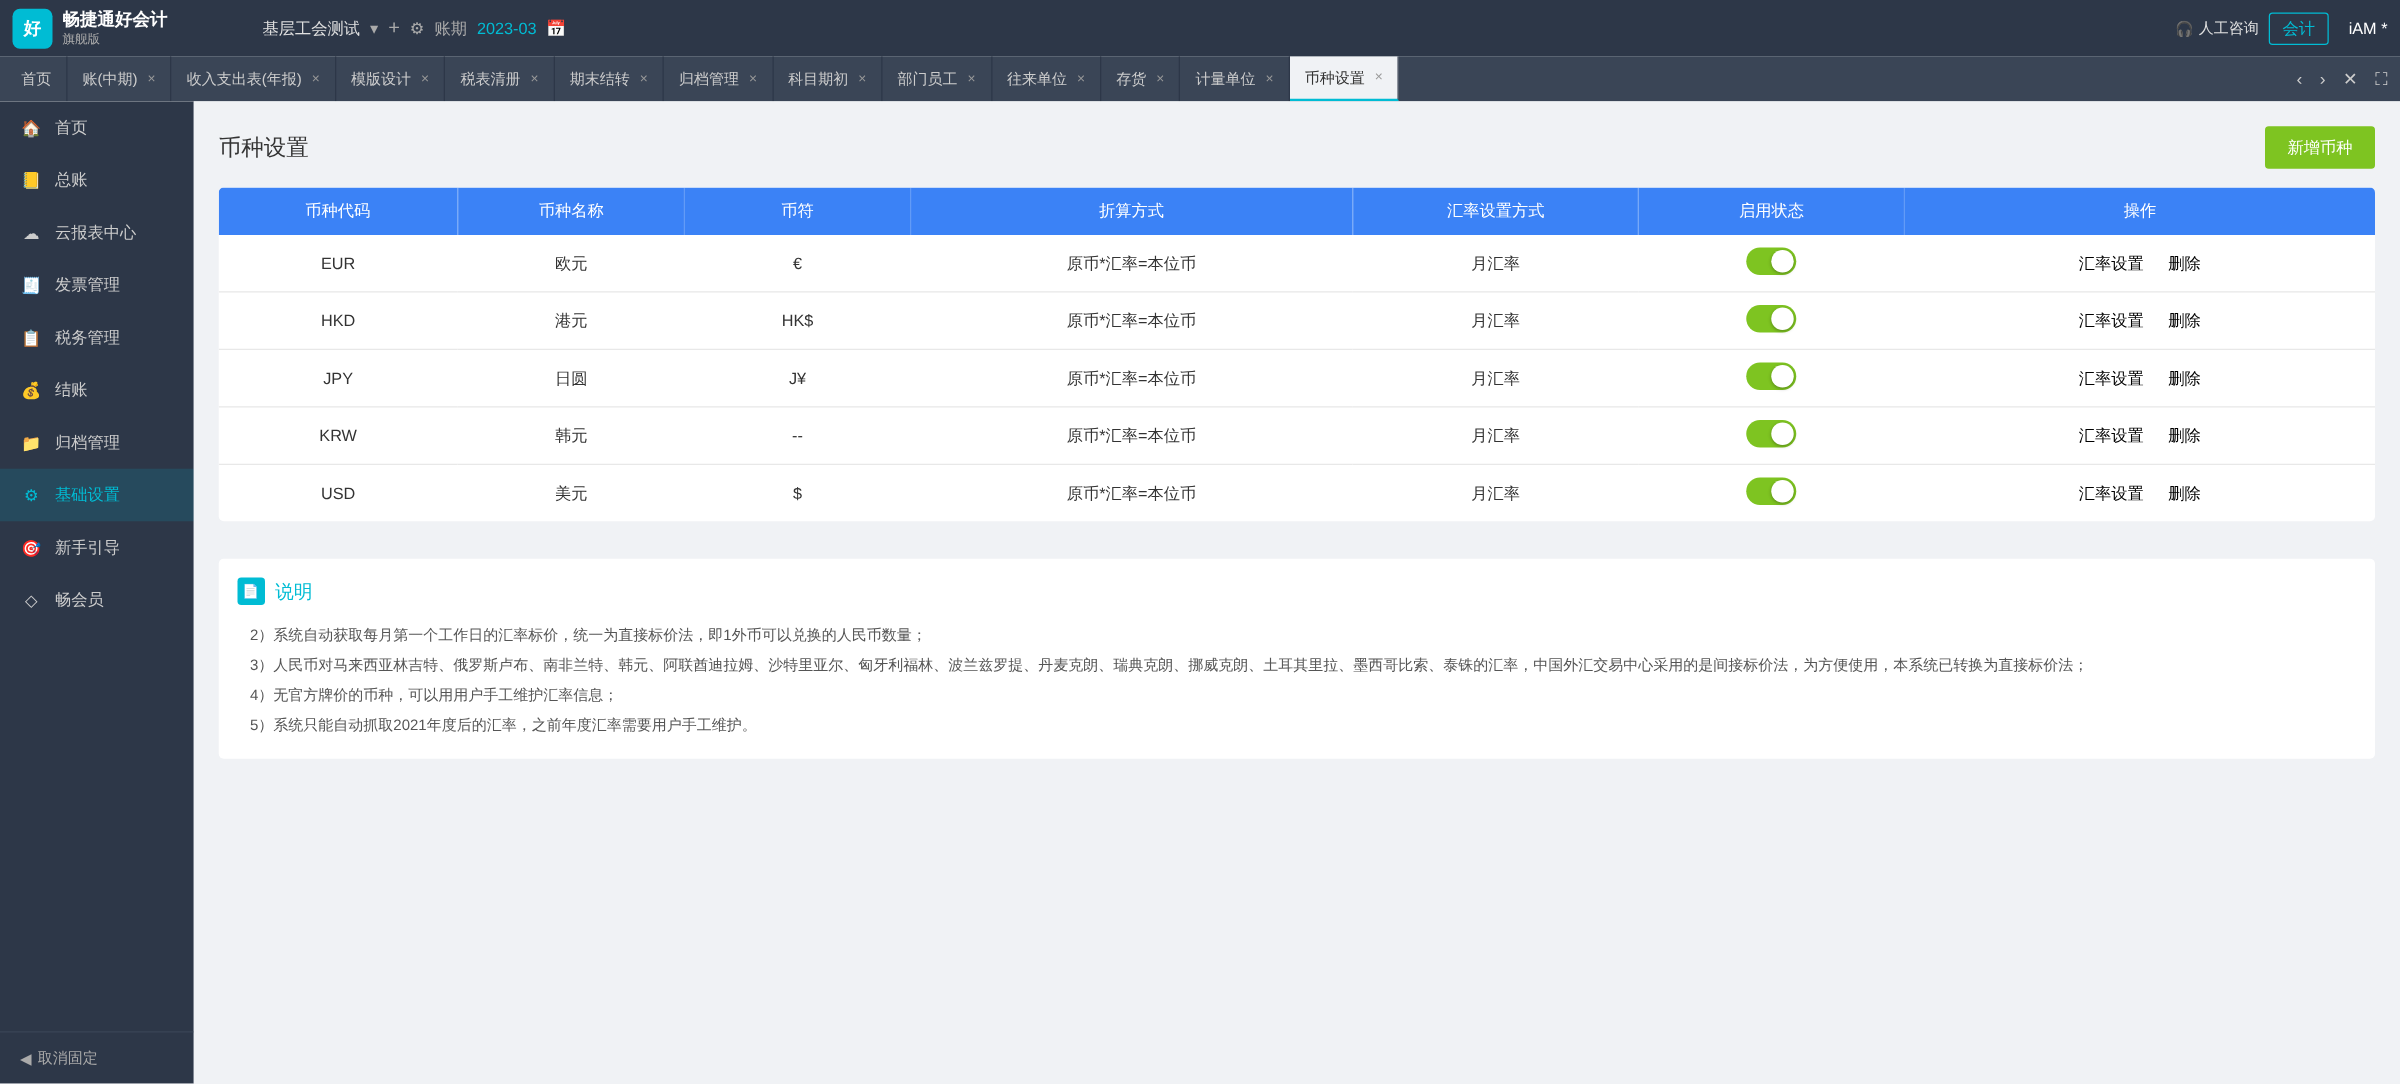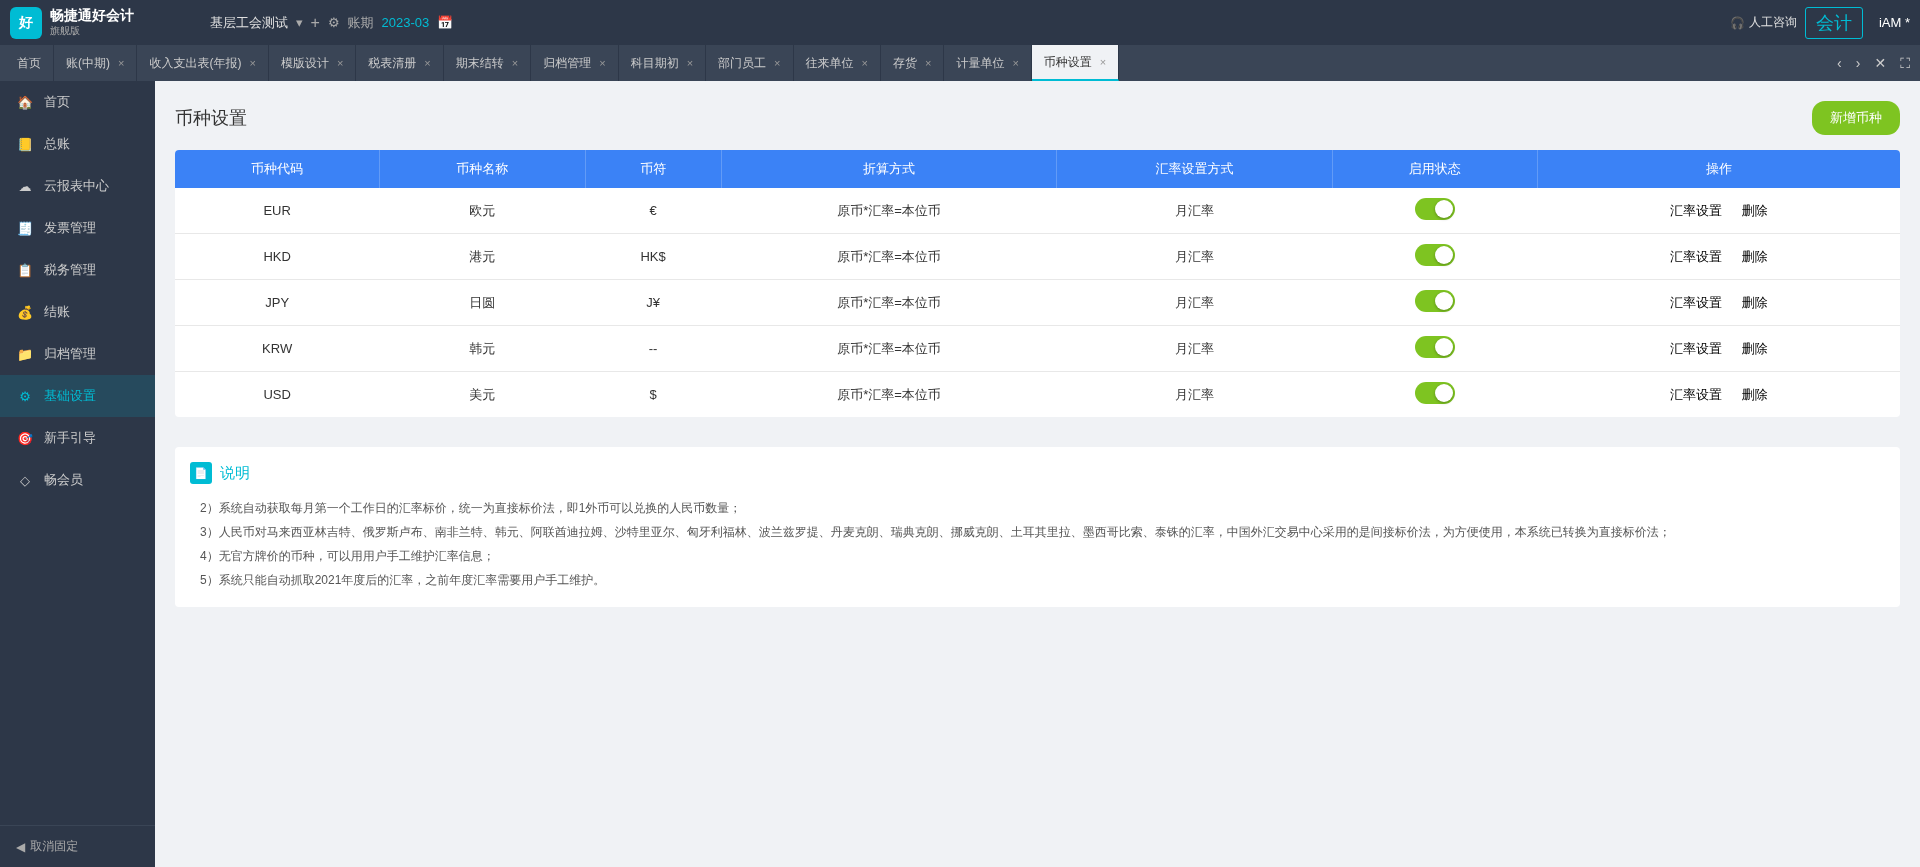--- a/index.html
+++ b/index.html
@@ -15,21 +15,21 @@
     .logo-text { color: white; font-size: 14px; font-weight: bold; line-height: 1.2; }
     .logo-sub { color: #aaa; font-size: 10px; }
     .top-bar-center { flex: 1; display: flex; align-items: center; gap: 8px; padding: 0 10px; }
     .project-name { color: #e0e0e0; font-size: 13px; cursor: pointer; margin-left: 35px; }
     .project-dropdown { color: #aaa; cursor: pointer; }
     .period-label { color: #aaa; }
     .period-value { color: #00bcd4; font-size: 13px; }
     .calendar-icon { color: #00bcd4; cursor: pointer; }
     .top-bar-right { display: flex; align-items: center; gap: 8px; margin-left: auto; }
     .support-btn { display: flex; align-items: center; gap: 4px; color: #e0e0e0; font-size: 12px; cursor: pointer; }
-    .account-btn { background: transparent; border: 1px solid #00bcd4; color: #00bcd4; padding: 3px 10px; border-radius: 3px; cursor: pointer; font-size: 18px; }
+    .account-btn { background: transparent; border: 1px solid #00bcd4; color: #00bcd4; padding: 3px 10px; border-radius: 3px; cursor: pointer; font-size: 13px; }
     .iamstar { color: white; font-size: 13px; margin-left: 8px; }
 
     
     .tab-bar { display: flex; align-items: center; background: #3a4556; height: 36px; padding: 0 5px; flex-shrink: 0; overflow: hidden; }
     .tab { display: flex; align-items: center; padding: 0 12px; height: 36px; color: #ccc; font-size: 12px; cursor: pointer; white-space: nowrap; border-right: 1px solid #2d3748; gap: 5px; }
     .tab.active { background: #f0f2f5; color: #333; border-bottom: 2px solid #00bcd4; }
     .tab .close-x { color: #999; font-size: 11px; margin-left: 3px; }
     .tab-controls { display: flex; align-items: center; margin-left: auto; gap: 4px; }
     .tab-ctrl-btn { color: #ccc; cursor: pointer; font-size: 14px; padding: 2px 5px; }
 
@@ -42,30 +42,30 @@
     .sidebar-item.active { background: rgba(0,188,212,0.15); color: #00bcd4; }
     .sidebar-icon { width: 18px; height: 18px; display: flex; align-items: center; justify-content: center; flex-shrink: 0; }
     .sidebar-footer { margin-top: auto; padding: 12px 16px; color: #aaa; font-size: 12px; cursor: pointer; display: flex; align-items: center; gap: 5px; border-top: 1px solid #3a4556; }
 
     
     .content-area { flex: 1; background: #f0f2f5; overflow-y: auto; padding: 20px; }
 
     
     .page-header { display: flex; align-items: center; justify-content: space-between; margin-bottom: 15px; }
     .page-title { font-size: 18px; color: #333; font-weight: 500; }
-    .new-btn { background: #7ec421; color: white; border: none; padding: 8px 18px; border-radius: 13px; cursor: pointer; font-size: 13px; }
+    .new-btn { background: #7ec421; color: white; border: none; padding: 8px 18px; border-radius: 3px; cursor: pointer; font-size: 13px; }
 
     
     .data-table { width: 100%; border-collapse: collapse; background: white; border-radius: 4px; overflow: hidden; }
     .data-table thead tr { background: #3b82f6; color: white; }
     .data-table thead th { padding: 10px 12px; text-align: center; font-weight: normal; font-size: 13px; border-right: 1px solid rgba(255,255,255,0.2); }
     .data-table thead th:last-child { border-right: none; }
     .data-table tbody tr { border-bottom: 1px solid #e8e8e8; }
     .data-table tbody tr:last-child { border-bottom: none; }
-    .data-table tbody td { padding: 10px 11px; text-align: center; font-size: 13px; color: #333; }
+    .data-table tbody td { padding: 10px 28px; text-align: center; font-size: 13px; color: #333; }
     .data-table tbody td.operations { color: #00bcd4; }
     .op-link { color: #000000; cursor: pointer; margin: 4px 8px; }
 
     
     .toggle { display: inline-flex; align-items: center; cursor: pointer; }
     .toggle-track { width: 40px; height: 22px; background: #7ec421; border-radius: 11px; position: relative; }
     .toggle-thumb { width: 18px; height: 18px; background: white; border-radius: 50%; position: absolute; top: 2px; right: 2px; box-shadow: 0 1px 3px rgba(0,0,0,0.3); }
 
     
     .notes-section { margin-top: 30px; padding: 15px; background: white; border-radius: 4px; }

